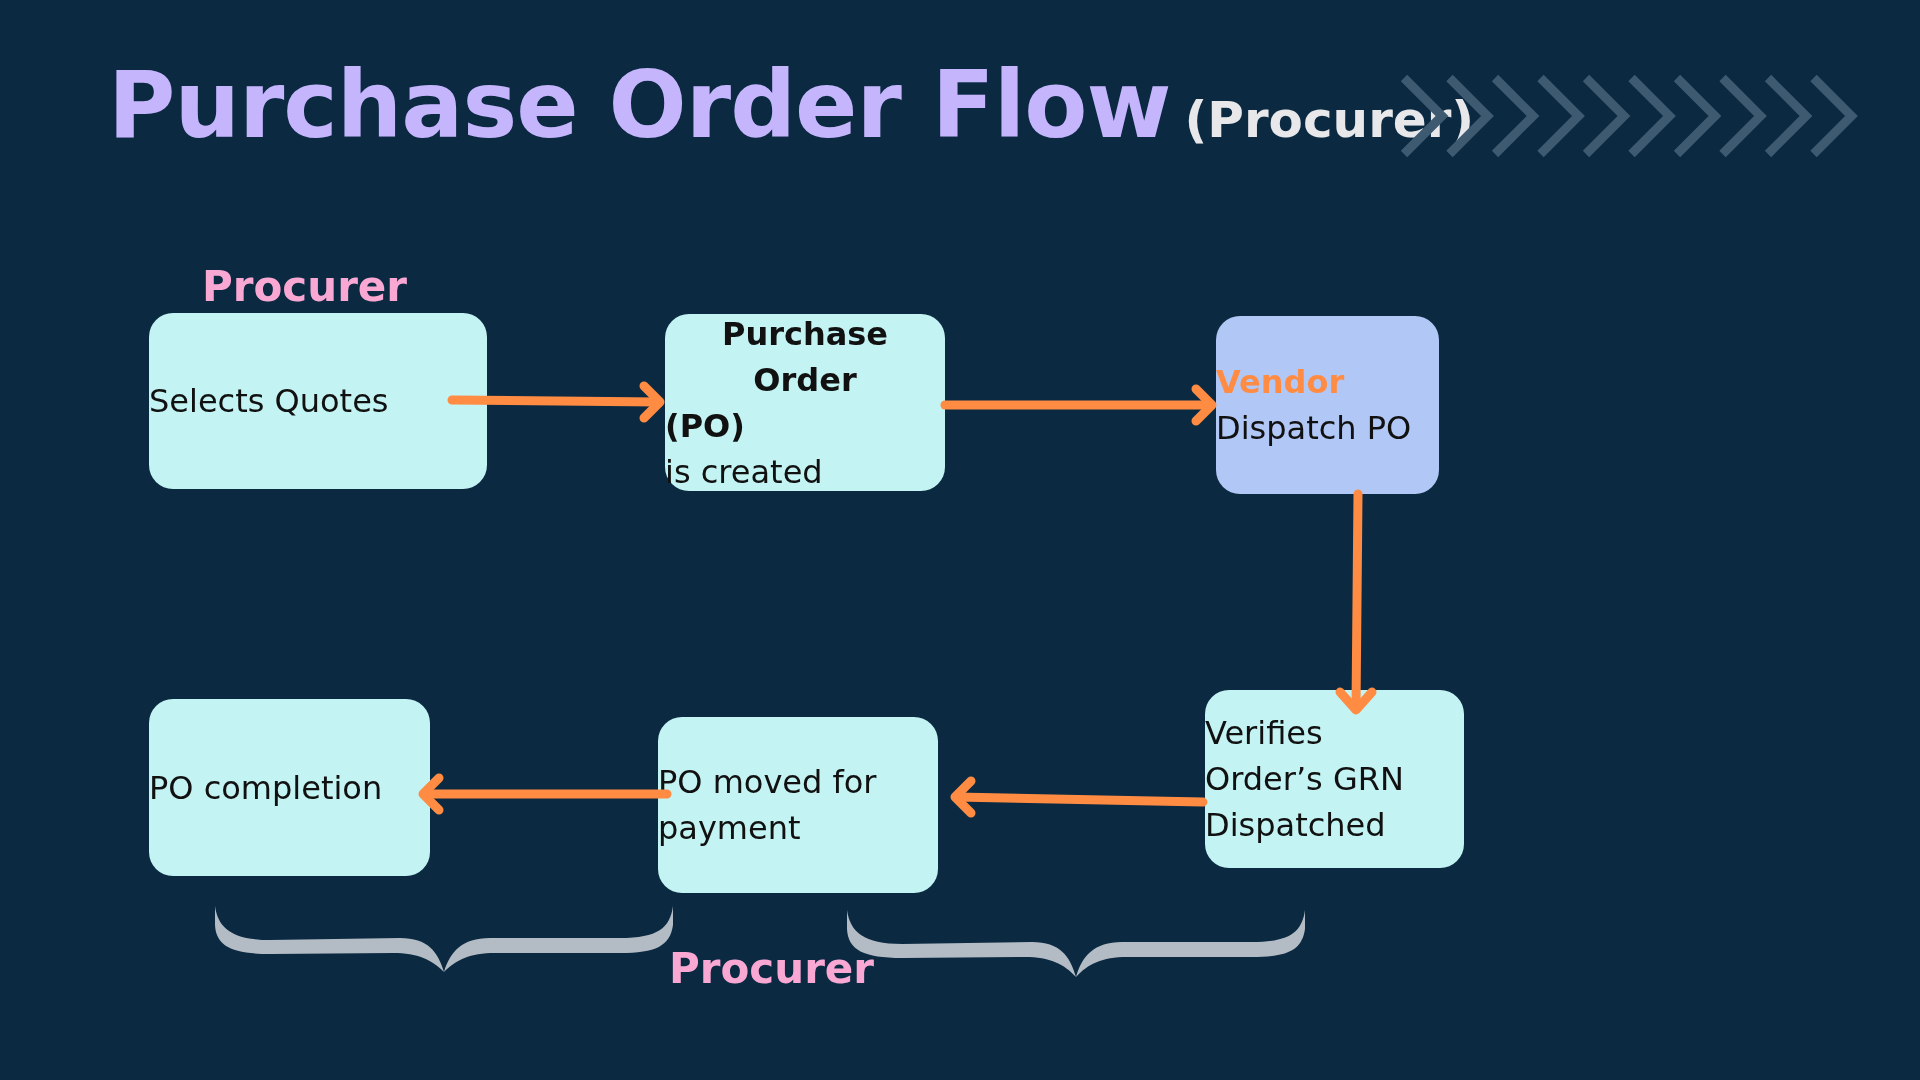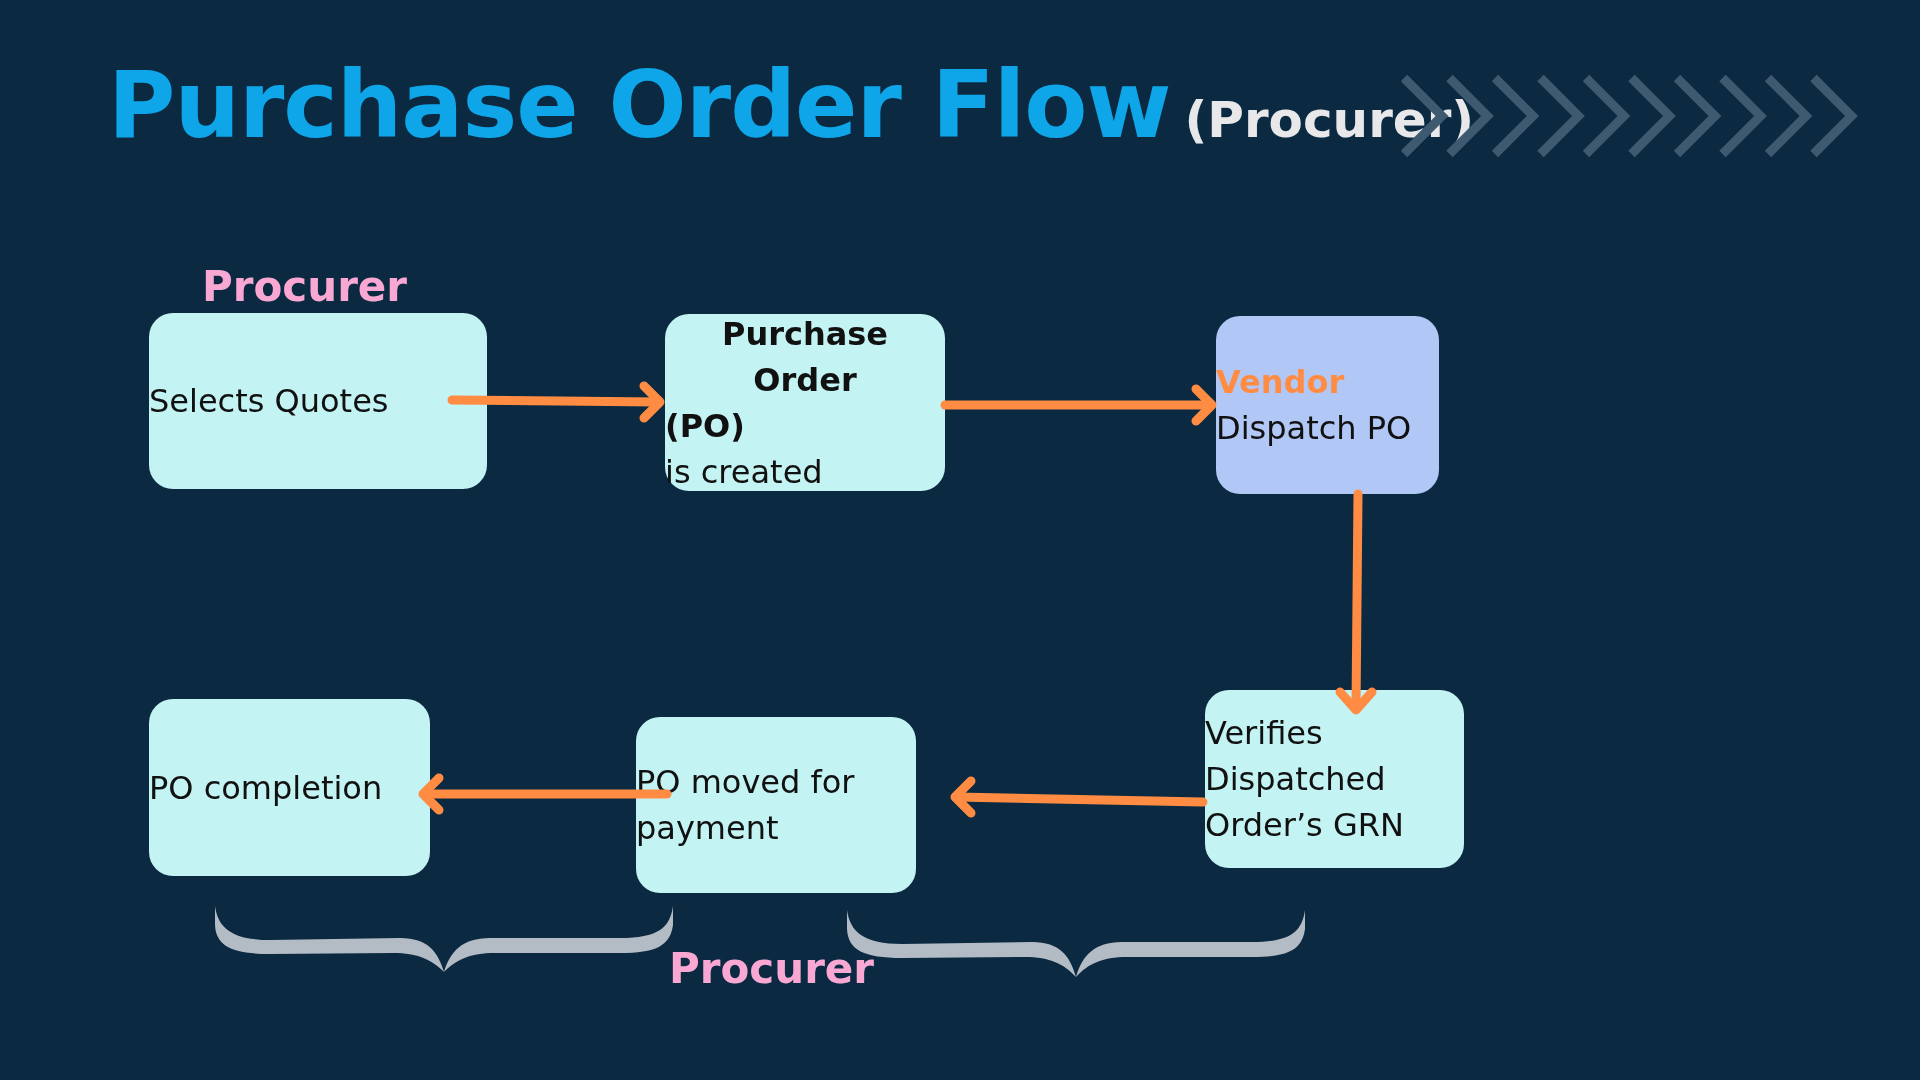--- a/index.html
+++ b/index.html
@@ -5,21 +5,21 @@
   html, body { margin: 0; padding: 0; }
   body {
     width: 1920px; height: 1080px; overflow: hidden;
     background: #0b2a42;
     font-family: "DejaVu Sans", sans-serif;
     position: relative;
   }
   .title-wrap { position: absolute; left: 108px; top: 52px; white-space: nowrap; }
   .title-main {
     font-family: "DejaVu Sans", sans-serif; font-weight: bold;
-    font-size: 92px; color: #0ea5e9; letter-spacing: -1px;
+    font-size: 92px; color: #c4b5fd; letter-spacing: -1px;
   }
   .title-sub {
     font-family: "DejaVu Sans", sans-serif; font-weight: bold;
     font-size: 50px; color: #e8e8ea; margin-left: 14px;
   }
   .chevrons { position: absolute; left: 1398px; top: 74px; }
   .role-label {
     position: absolute; font-weight: bold; color: #f9a8d4;
     font-size: 42px; white-space: nowrap;
   }
@@ -68,25 +68,25 @@
   <div>is created</div>
 </div>
 
 <div class="box vendor" style="left:1216px; top:316px; width:223px; height:178px;">
   <div class="vendor-label">Vendor</div>
   <div>Dispatch PO</div>
 </div>
 
 <div class="box" style="left:1205px; top:690px; width:259px; height:178px;">
   <div>Verifies</div>
+  <div>Order’s GRN</div>
   <div>Dispatched</div>
-  <div>Order’s GRN</div>
 </div>
 
-<div class="box" style="left:636px; top:717px; width:280px; height:176px;">
+<div class="box" style="left:658px; top:717px; width:280px; height:176px;">
   <div>PO moved for</div>
   <div>payment</div>
 </div>
 
 <div class="box" style="left:149px; top:699px; width:281px; height:177px;">
   <div>PO completion</div>
 </div>
 
 <svg class="overlay" width="1920" height="1080">
   <g stroke="#ff8c42" stroke-width="9" fill="none" stroke-linecap="round" stroke-linejoin="round">

